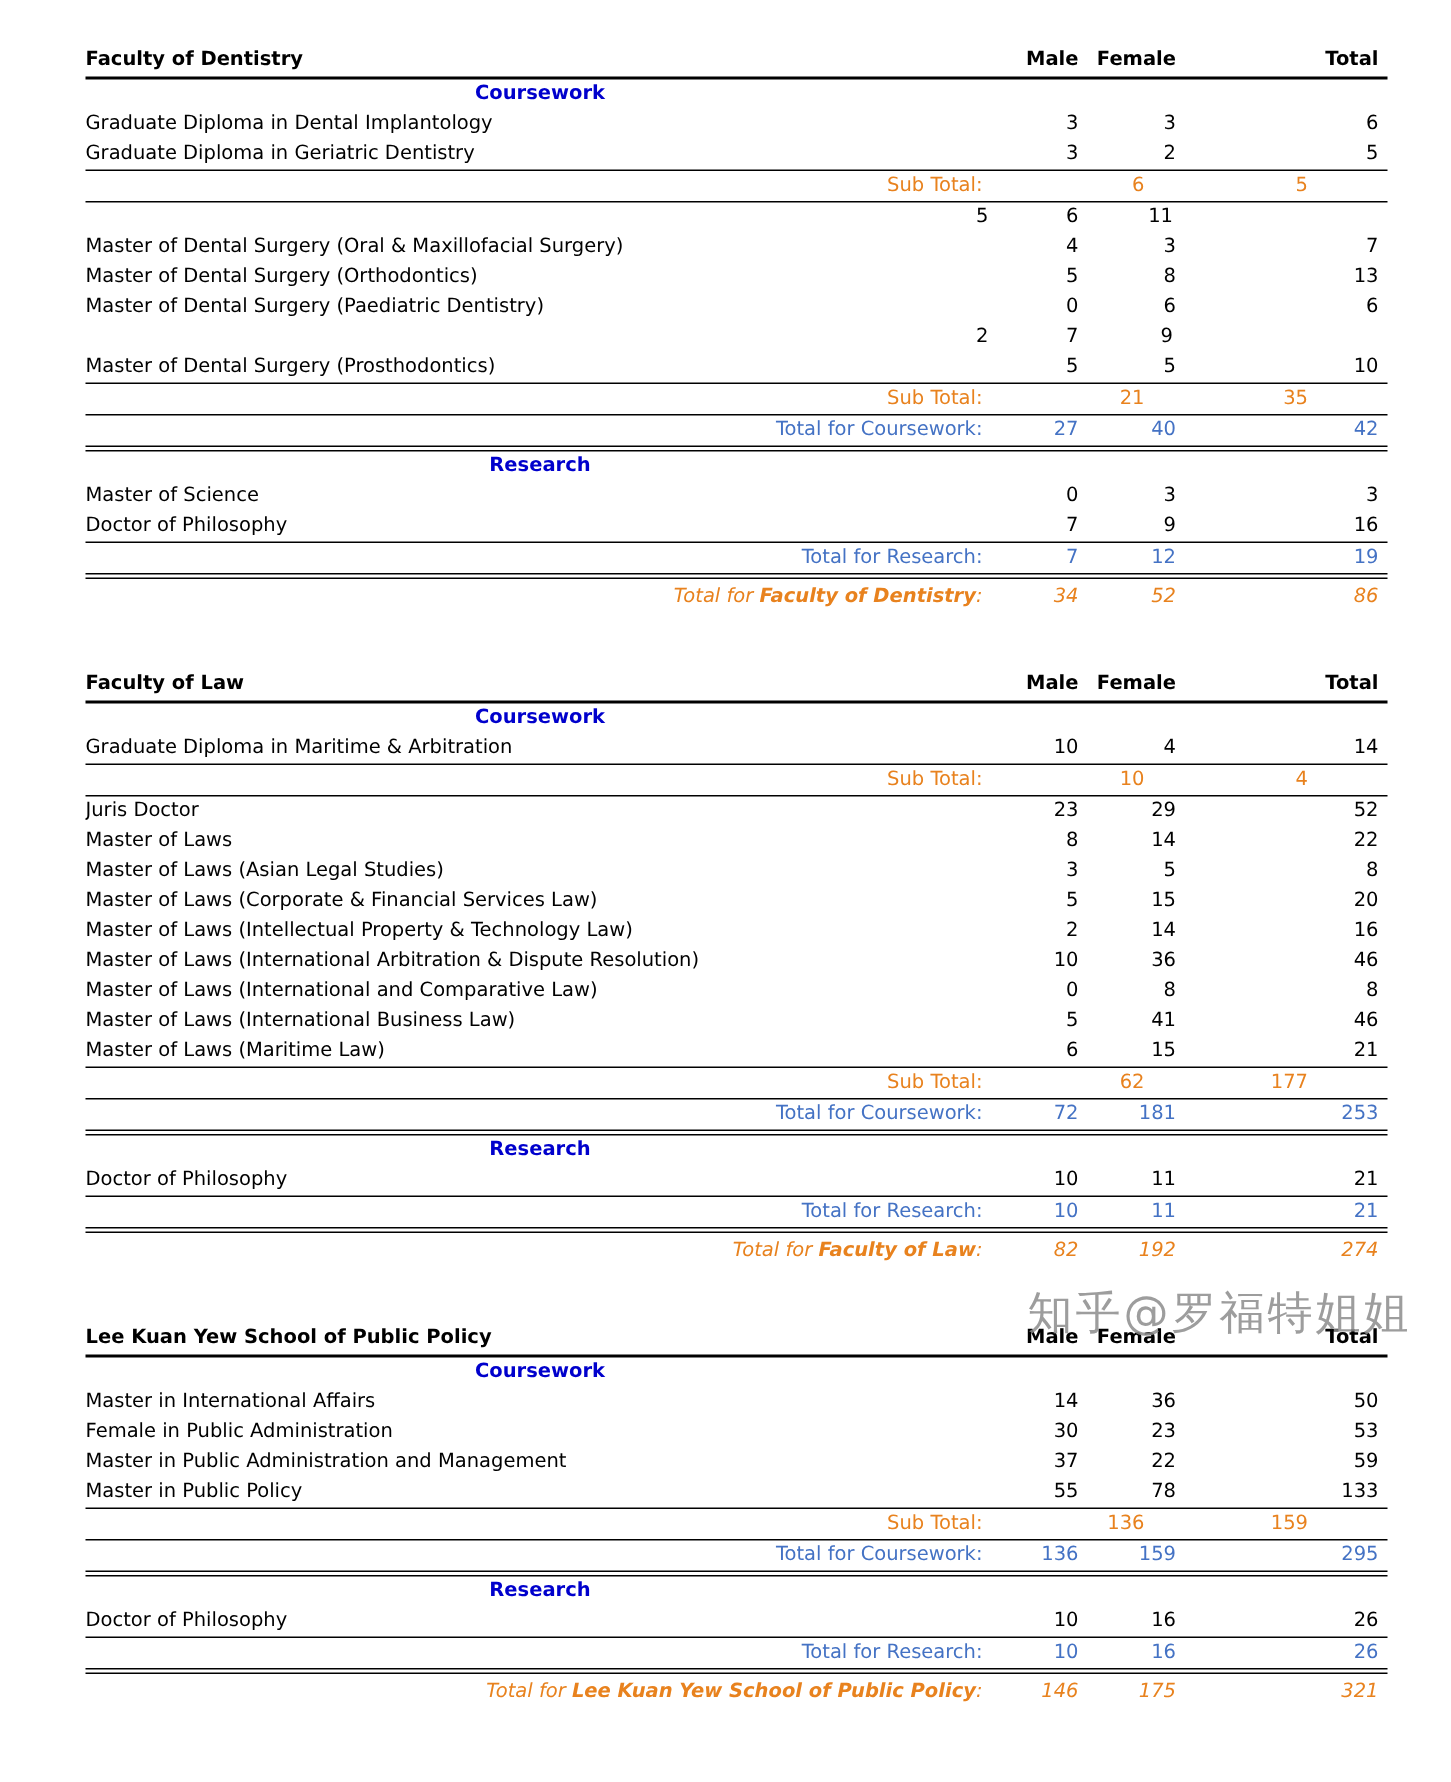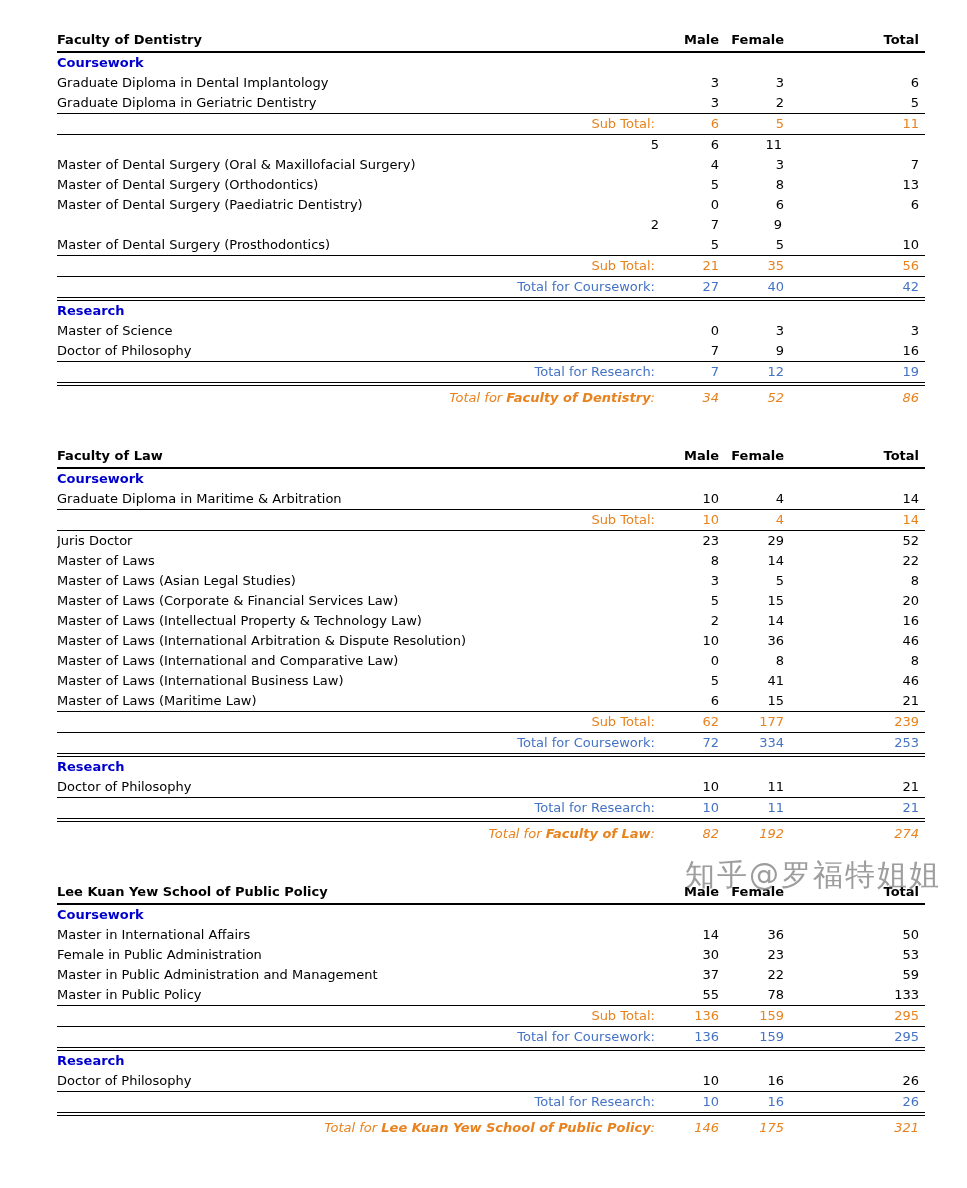--- a/index.html
+++ b/index.html
@@ -24,26 +24,27 @@
     align-items: center;
     min-height: 20px;
     line-height: 20px;
   }
   .cell.num { text-align: right; padding-right: 4px; white-space: nowrap; }
   .cell.col-total { padding-right: 6px; }
   .cell.label { white-space: nowrap; overflow: hidden; }
 
   .row.header { font-weight: bold; border-bottom: 2px solid var(--c-line, #000); padding-bottom: 1px; }
 
-  .row.section .label { color: var(--c-section, #0000cc); font-weight: bold; }
+  .row.section .label { color: var(--c-section, #0000cc); font-weight: bold; text-align: center; }
 
   .row.subtotal {
     color: var(--c-subtotal, #ed7d31);
     border-top: 1px solid var(--c-line, #000);
     border-bottom: 1px solid var(--c-line, #000);
+    gap: 44px;
   }
   .row.subtotal .label,
   .row.totalblue .label,
   .row.grand .label { text-align: right; padding-right: 8px; }
 
   .row.totalblue {
     color: var(--c-totalblue, #4472c4);
     border-bottom: 4px double var(--c-line, #000);
   }
   .row.totalblue.topline { border-top: 1px solid var(--c-line, #000); }
@@ -261,21 +262,21 @@
         </div>
         <div class="row subtotal">
           <div class="cell label">Sub Total:</div>
           <div class="cell num col-male">62</div>
           <div class="cell num col-female">177</div>
           <div class="cell num col-total">239</div>
         </div>
         <div class="row totalblue">
           <div class="cell label">Total for Coursework:</div>
           <div class="cell num col-male">72</div>
-          <div class="cell num col-female">334</div>
+          <div class="cell num col-female">181</div>
           <div class="cell num col-total">253</div>
         </div>
         <div class="row section">
           <div class="cell label">Research</div>
           <div class="cell num col-male"></div>
           <div class="cell num col-female"></div>
           <div class="cell num col-total"></div>
         </div>
         <div class="row course">
           <div class="cell label">Doctor of Philosophy</div>

